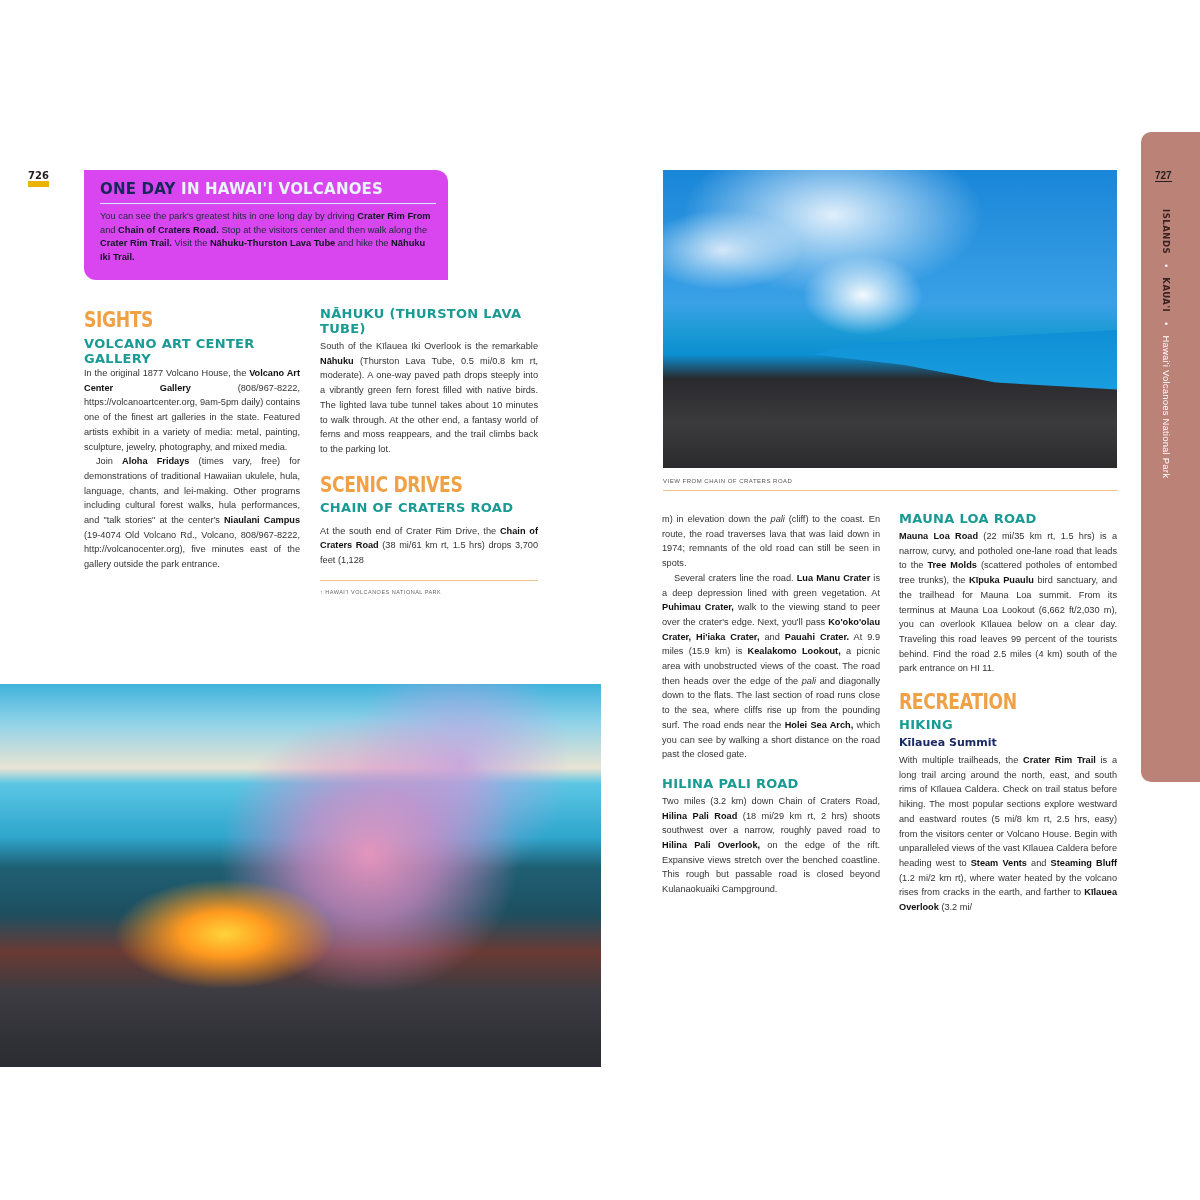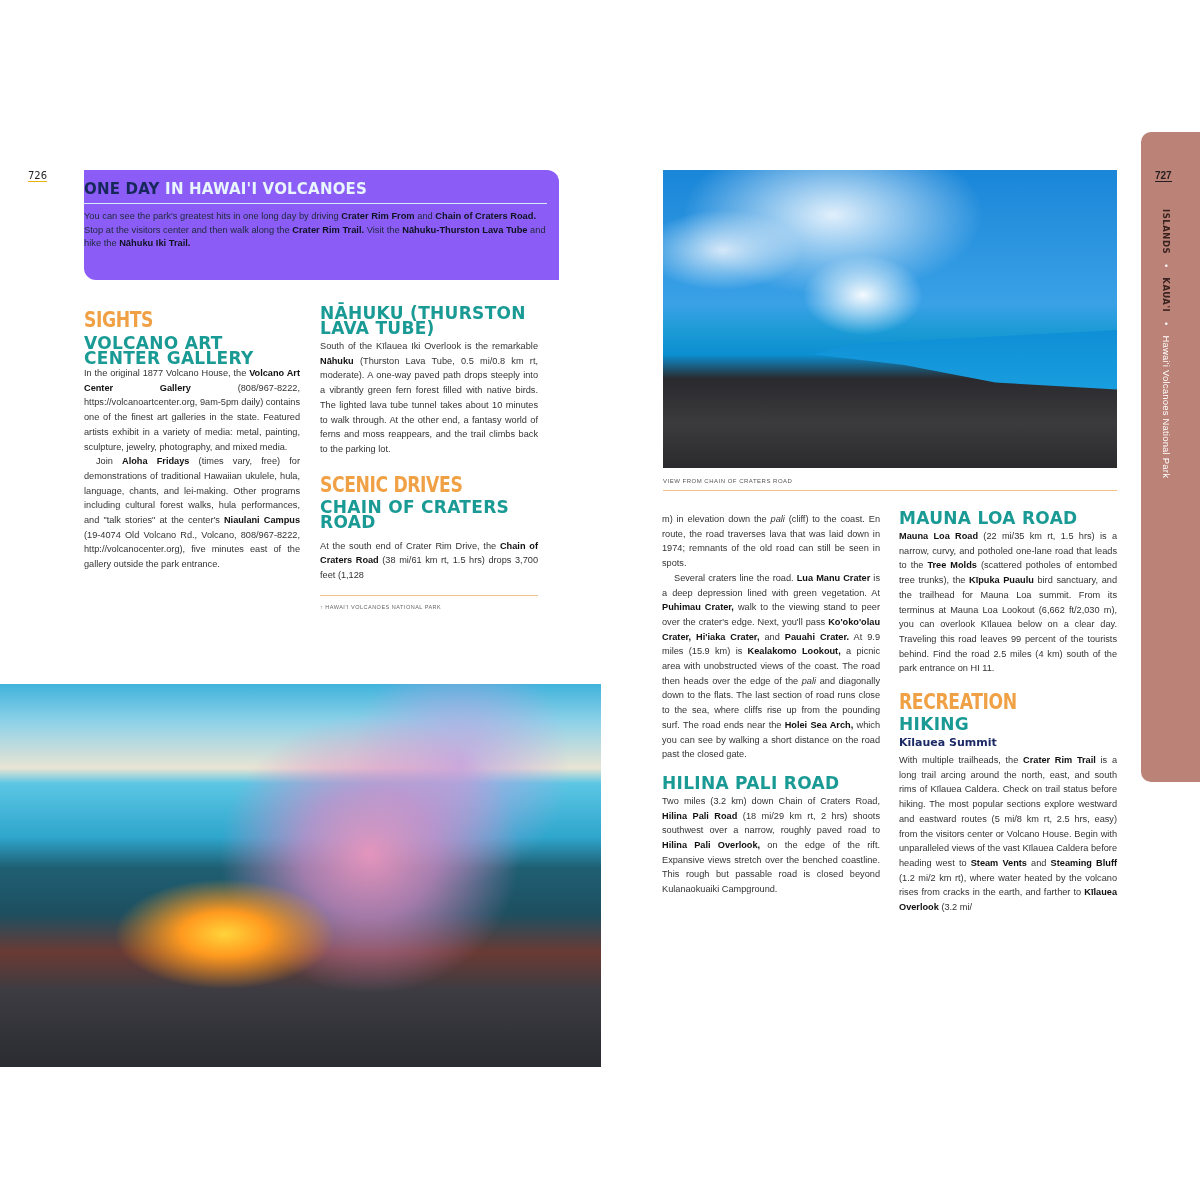--- a/index.html
+++ b/index.html
@@ -1,37 +1,37 @@
 <!DOCTYPE html>
 <html><head>
 <meta charset="utf-8">
 <style>
   * { box-sizing: border-box; margin: 0; padding: 0; }
   html, body { width: 1200px; height: 1200px; background: #ffffff; overflow: hidden; }
   body { position: relative; font-family: "Liberation Sans", sans-serif; color: #231f20; }
 
-  .page-num { position: absolute; font-family: "DejaVu Sans", sans-serif; font-weight: normal; font-size: 10px; color: #231f20; border-bottom: 1px solid #eab308; line-height: 11px; }
+  .page-num { position: absolute; font-family: "DejaVu Sans", sans-serif; font-weight: bold; font-size: 10px; color: #231f20; border-bottom: 6px solid #eab308; line-height: 11px; }
   .page-num.left { left: 28px; top: 170px; }
 
   
-  .oneday { position: absolute; left: 84px; top: 170px; width: 475px; height: 110px; background: #8b5cf6; border-radius: 0 12px 0 12px; padding: 9px 12px 8px 0; }
+  .oneday { position: absolute; left: 84px; top: 170px; width: 364px; height: 110px; background: #d946ef; border-radius: 0 12px 0 12px; padding: 9px 12px 8px 16px; }
   .oneday-title { font-family: "DejaVu Sans", sans-serif; font-weight: bold; font-size: 15px; letter-spacing: 0.2px; line-height: 20px; }
   .oneday-title .dark { color: #16285a; }
   .oneday-title .light { color: #e9f5fc; }
   .oneday-rule { height: 1px; background: #d6ecf8; margin: 4px 0 6px 0; }
   .oneday-body { font-size: 9.3px; line-height: 13.5px; color: #1d2a3a; }
   .oneday-body b { font-weight: bold; color: #0d1420; }
 
   .col { position: absolute; font-size: 9.2px; line-height: 14.7px; color: #333; text-align: justify; }
   .col b { color: #111; }
   .col p { margin: 0; }
   .col p.indent { text-indent: 12px; }
 
   .h-orange { font-family: "DejaVu Sans", sans-serif; font-weight: bold; color: #f0a146; font-size: 21px; line-height: 24px; letter-spacing: -0.5px; transform: scaleX(0.82); transform-origin: left; white-space: nowrap; }
-  .h-teal { font-family: "DejaVu Sans", sans-serif; font-weight: bold; color: #1a9a94; font-size: 17px; line-height: 15px; letter-spacing: 0.3px; text-align: left; }
+  .h-teal { font-family: "DejaVu Sans", sans-serif; font-weight: bold; color: #1a9a94; font-size: 13px; line-height: 15px; letter-spacing: 0.3px; text-align: left; }
   .h-navy { font-family: "DejaVu Sans", sans-serif; font-weight: bold; color: #1c2a66; font-size: 11px; line-height: 14px; }
 
   .col1 { left: 84px; top: 308px; width: 216px; }
   .col2 { left: 320px; top: 306px; width: 218px; }
   .col3 { left: 662px; top: 512px; width: 218px; }
   .col4 { left: 899px; top: 511px; width: 218px; }
 
   .credit-rule { height: 1px; background: #f2c08a; margin-top: 12px; }
   .credit { font-size: 5.5px; letter-spacing: 0.5px; color: #666; margin-top: 4px; text-transform: uppercase; }
 

